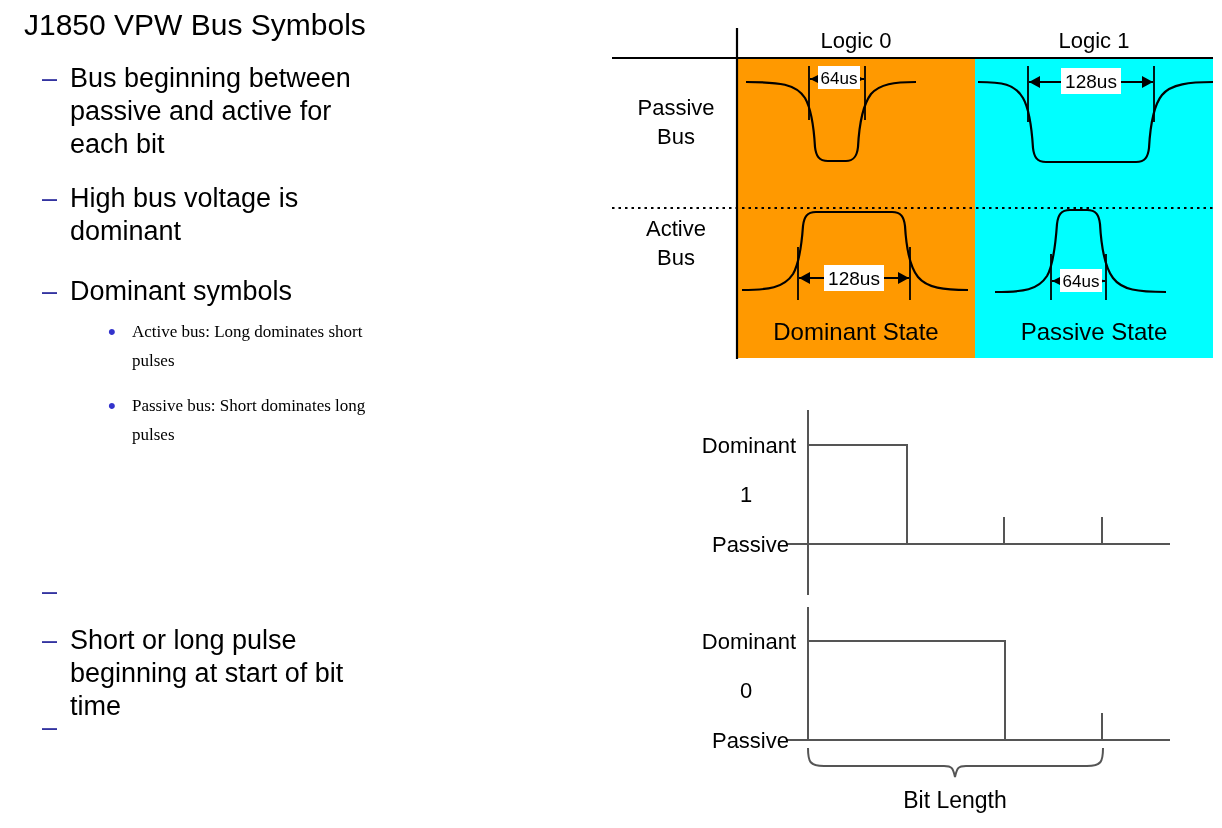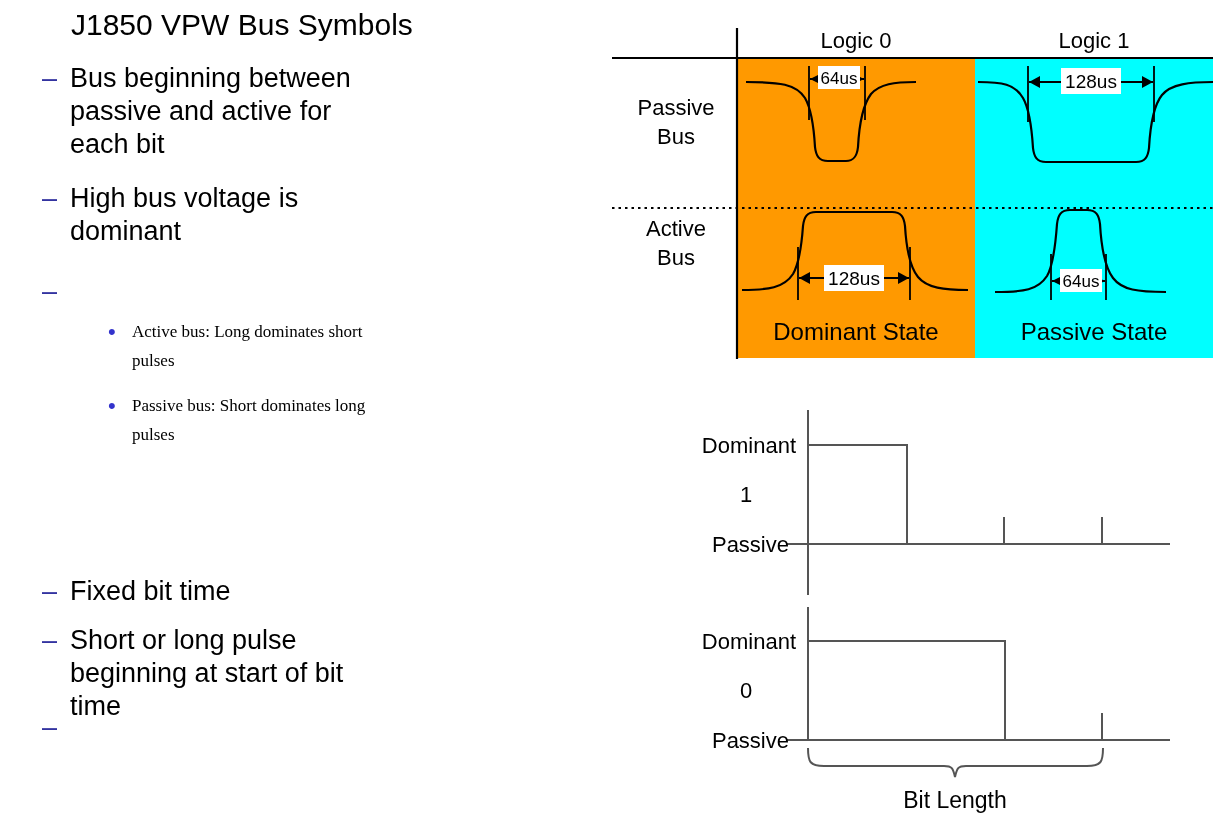--- a/index.html
+++ b/index.html
@@ -88,50 +88,50 @@
   .fig-label {
     font-family: "Liberation Sans", sans-serif;
     fill: #000000;
   }
 </style>
 </head>
 <body>
 
 <div id="left-col">
 
-  <div class="slide-heading" style="left:24px; top:8px;margin-left:47px;">J1850 VPW Bus Symbols</div>
+  <div class="slide-heading" style="left:24px; top:8px;">J1850 VPW Bus Symbols</div>
 
   <div class="bullet-row" style="left:42px; top:62px; width:330px;">
     <span class="dash-marker">–</span>
     <span class="lvl1-text">Bus beginning between passive and active for each bit</span>
   </div>
 
   <div class="bullet-row" style="left:42px; top:182px; width:330px;">
     <span class="dash-marker">–</span>
     <span class="lvl1-text">High bus voltage is dominant</span>
   </div>
 
   <div class="bullet-row" style="left:42px; top:275px; width:330px;">
     <span class="dash-marker">–</span>
+    <span class="lvl1-text">Dominant symbols</span>
   </div>
 
   <div class="bullet-row" style="left:108px; top:317px; width:290px;">
     <span class="dot-marker">•</span>
     <span class="lvl2-text">Active bus: Long dominates short pulses</span>
   </div>
 
   <div class="bullet-row" style="left:108px; top:391px; width:290px;">
     <span class="dot-marker">•</span>
     <span class="lvl2-text">Passive bus: Short dominates long pulses</span>
   </div>
 
 
   <div class="bullet-row" style="left:42px; top:575px; width:340px;">
     <span class="dash-marker">–</span>
-    <span class="lvl1-text">Fixed bit time</span>
   </div>
 
   <div class="bullet-row" style="left:42px; top:624px; width:345px;">
     <span class="dash-marker">–</span>
     <span class="lvl1-text">Short or long pulse beginning at start of bit time</span>
   </div>
 
   <div class="bullet-row" style="left:42px; top:711px; width:345px;">
     <span class="dash-marker">–</span>
   </div>

